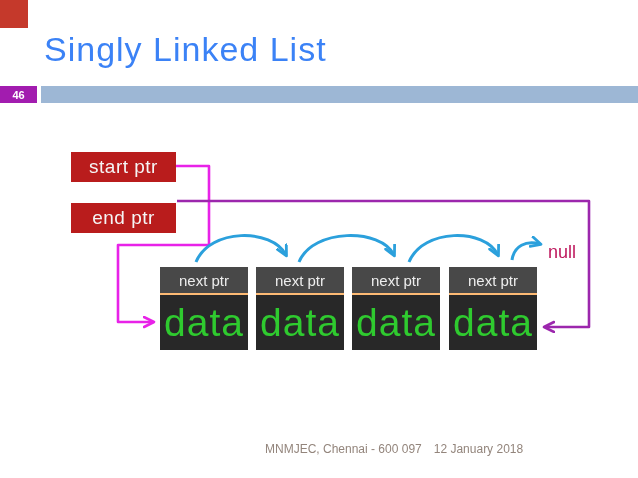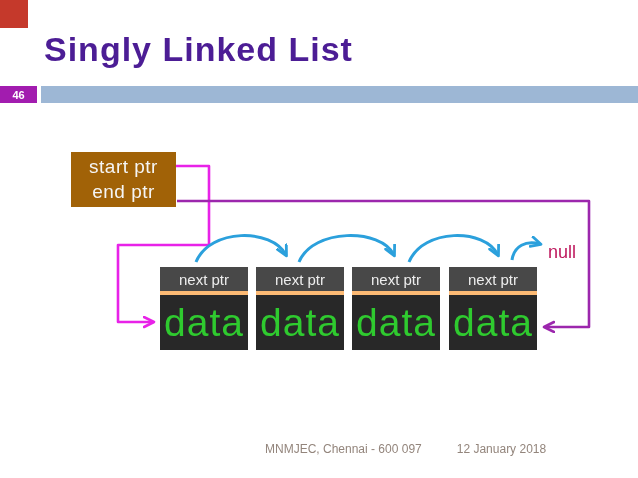--- a/index.html
+++ b/index.html
@@ -16,23 +16,23 @@
   .corner-marker {
     position: absolute;
     left: 0; top: 0;
     width: 28px; height: 28px;
     background: #c5392b;
   }
   .slide-title {
     position: absolute;
     left: 44px; top: 30px;
     font-size: 34px;
-    font-weight: 700;
+    font-weight: 400;
     letter-spacing: 1px;
-    color: #4c1d95;
+    color: #3b82f6;
     white-space: nowrap;
   }
   .band-number {
     position: absolute;
     left: 0; top: 86px;
     width: 37px; height: 17px;
     background: #a21caf;
     color: #ffffff;
     font-size: 11px;
     font-weight: bold;
@@ -41,43 +41,43 @@
   .band-bar {
     position: absolute;
     left: 41px; top: 86px;
     width: 597px; height: 17px;
     background: #9db7d5;
   }
   .ptr-box {
     position: absolute;
     left: 71px;
     width: 105px; height: 30px;
-    background: #a16207;
+    background: #b91c1c;
     color: #f5f5f5;
     font-size: 19px;
     letter-spacing: 0.5px;
     display: flex; align-items: center; justify-content: center;
   }
   .ptr-box.start { top: 152px; }
-  .ptr-box.end   { top: 177px; }
+  .ptr-box.end   { top: 203px; }
   .node {
     position: absolute;
     top: 267px;
     width: 88px; height: 83px;
     background: #282828;
     display: flex;
     flex-direction: column;
   }
   .node-top {
     height: 28px;
     background: #484848;
     color: #ededed;
     font-size: 15px;
     display: flex; align-items: center; justify-content: center;
-    border-bottom: 4px solid #fdba74;
+    border-bottom: 2px solid #fdba74;
     flex: 0 0 auto;
   }
   .node-data {
     flex: 1 1 auto;
     display: flex; align-items: center; justify-content: center;
     color: #2fca2f;
     font-size: 39px;
     letter-spacing: 1px;
   }
   .node-1 { left: 160px; }
@@ -93,21 +93,21 @@
   .overlay {
     position: absolute;
     left: 0; top: 0;
     width: 638px; height: 478px;
     pointer-events: none;
   }
   .footer {
     position: absolute;
     left: 265px; top: 442px;
     display: flex;
-    gap: 35px;
+    gap: 12px;
     font-size: 12px;
     color: #93857c;
     white-space: nowrap;
   }
 </style>
 </head>
 <body>
 
 <div class="slide">
 

